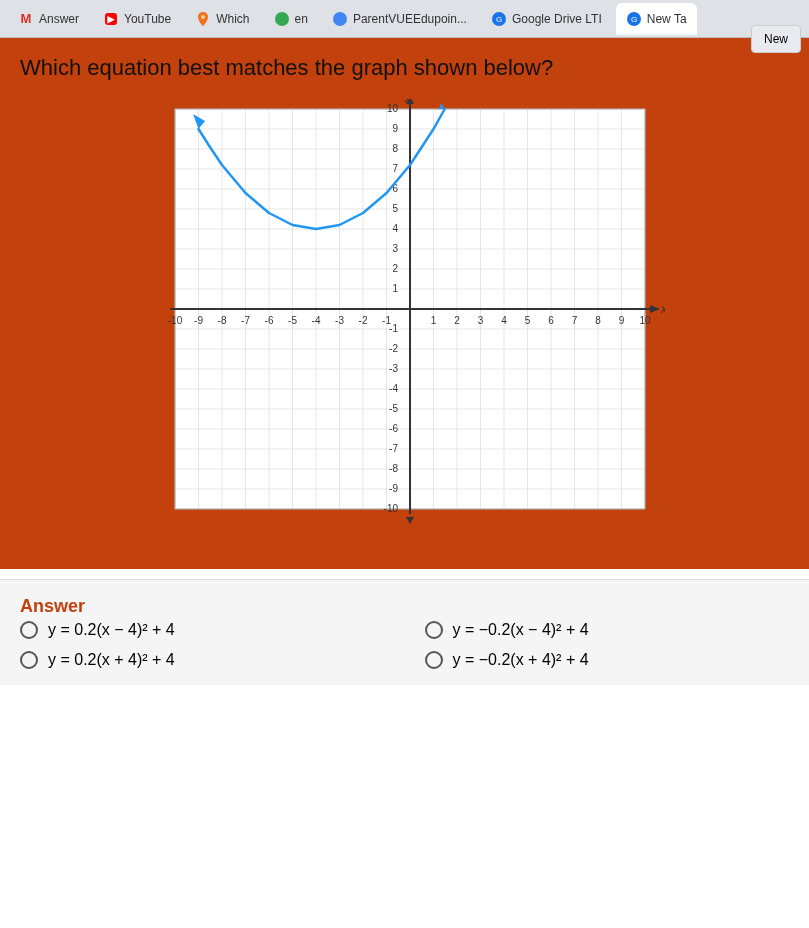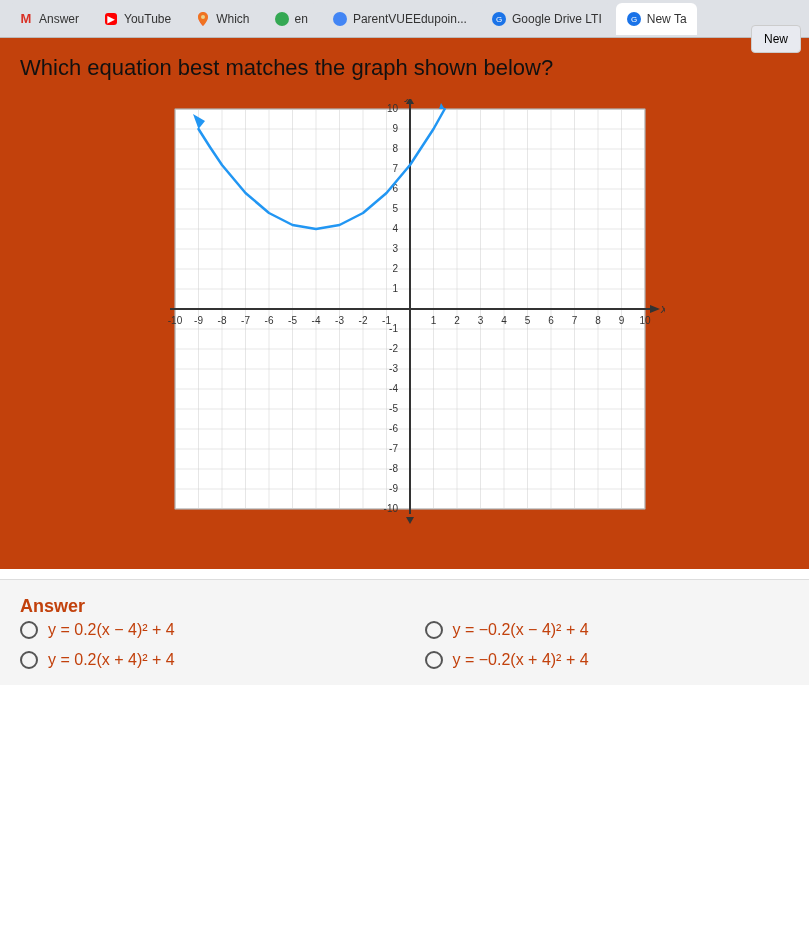--- a/index.html
+++ b/index.html
@@ -103,21 +103,21 @@
     .options-grid {
       display: grid;
       grid-template-columns: 1fr 1fr;
       gap: 12px 40px;
     }
     .option-item {
       display: flex;
       align-items: center;
       gap: 10px;
       font-size: 16px;
-      color: #c2410c;
+      color: #000000;
       cursor: pointer;
     }
     .radio-circle {
       width: 18px;
       height: 18px;
       border: 2px solid #555;
       border-radius: 50%;
       flex-shrink: 0;
       display: inline-block;
     }

